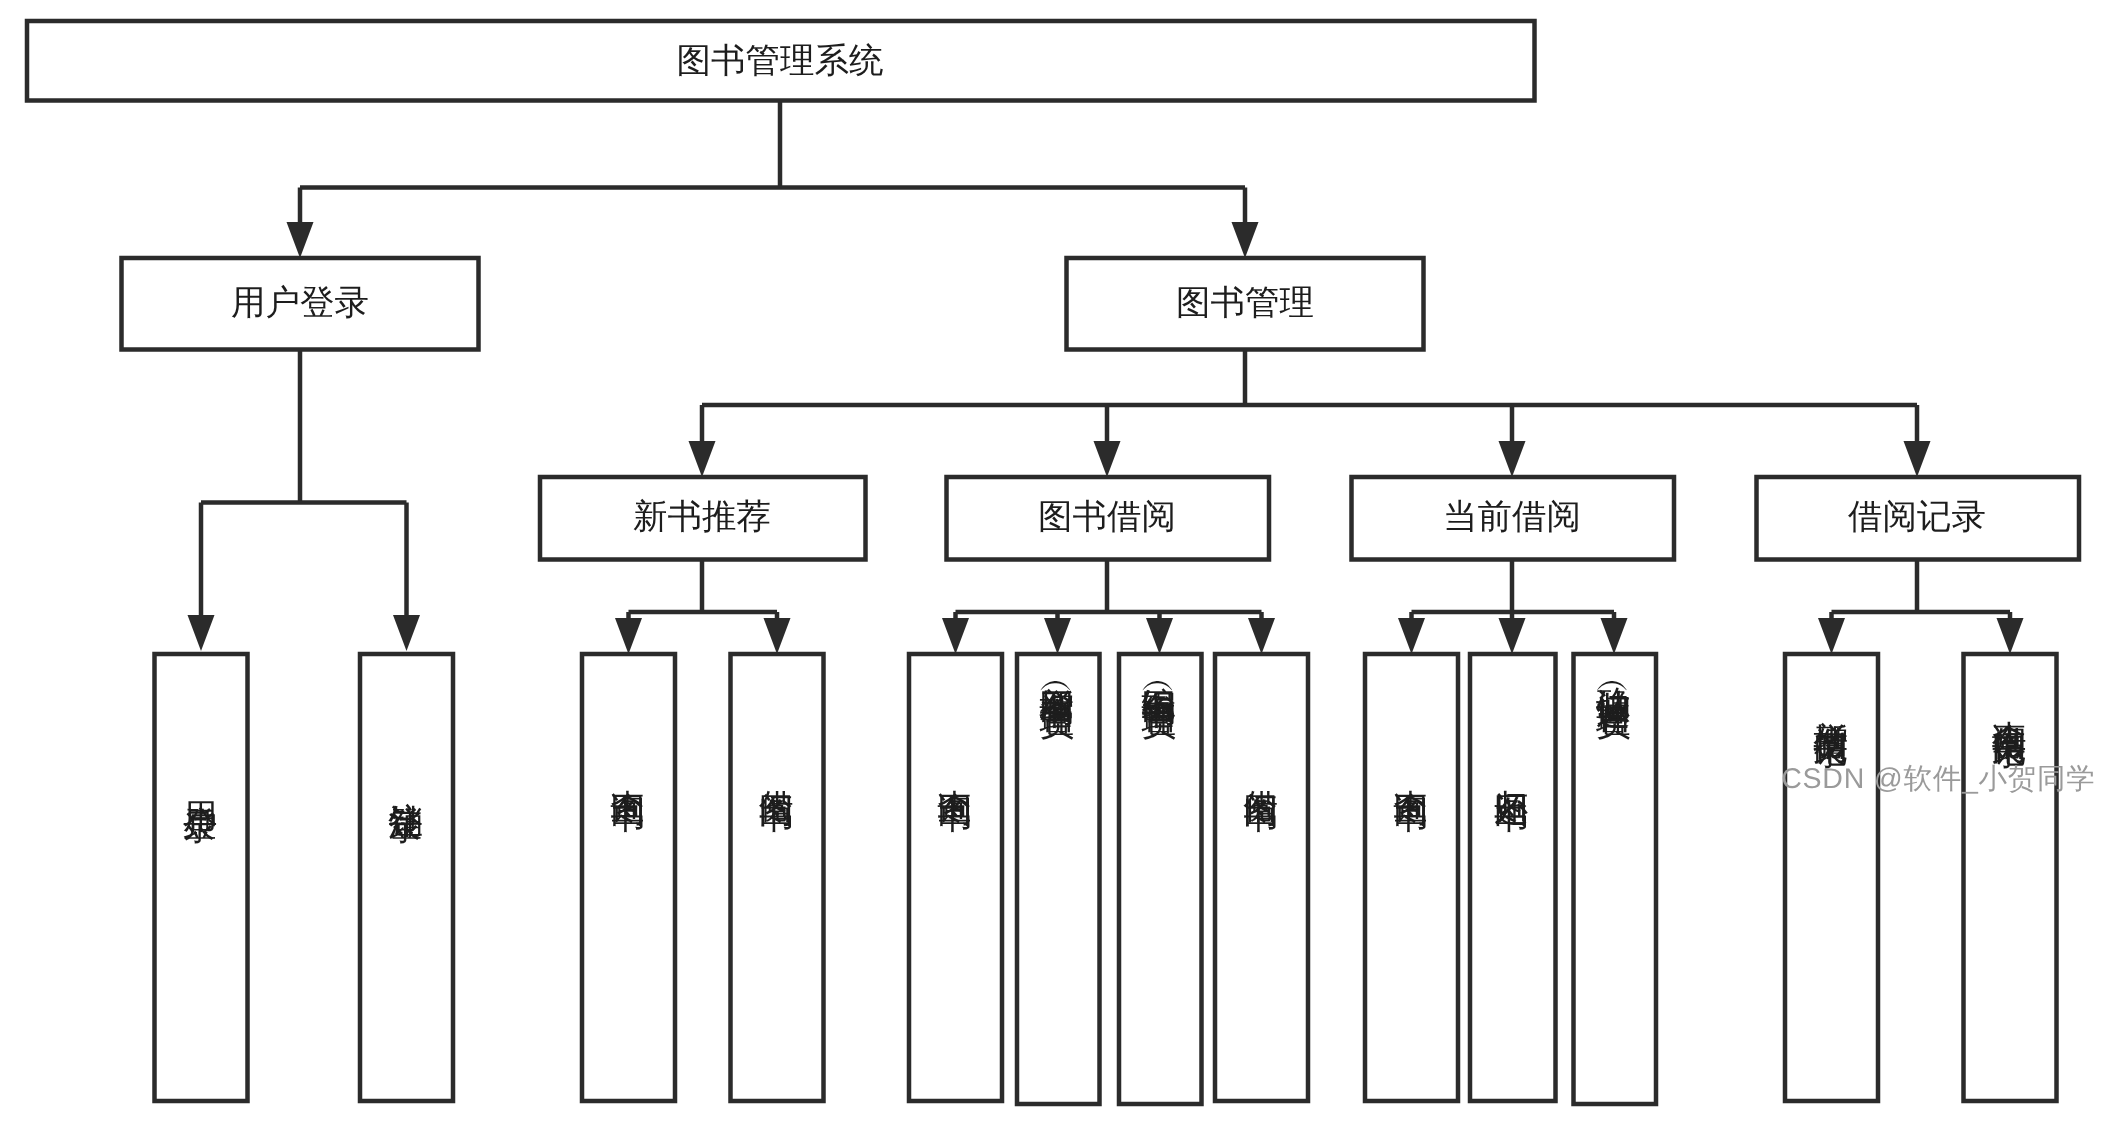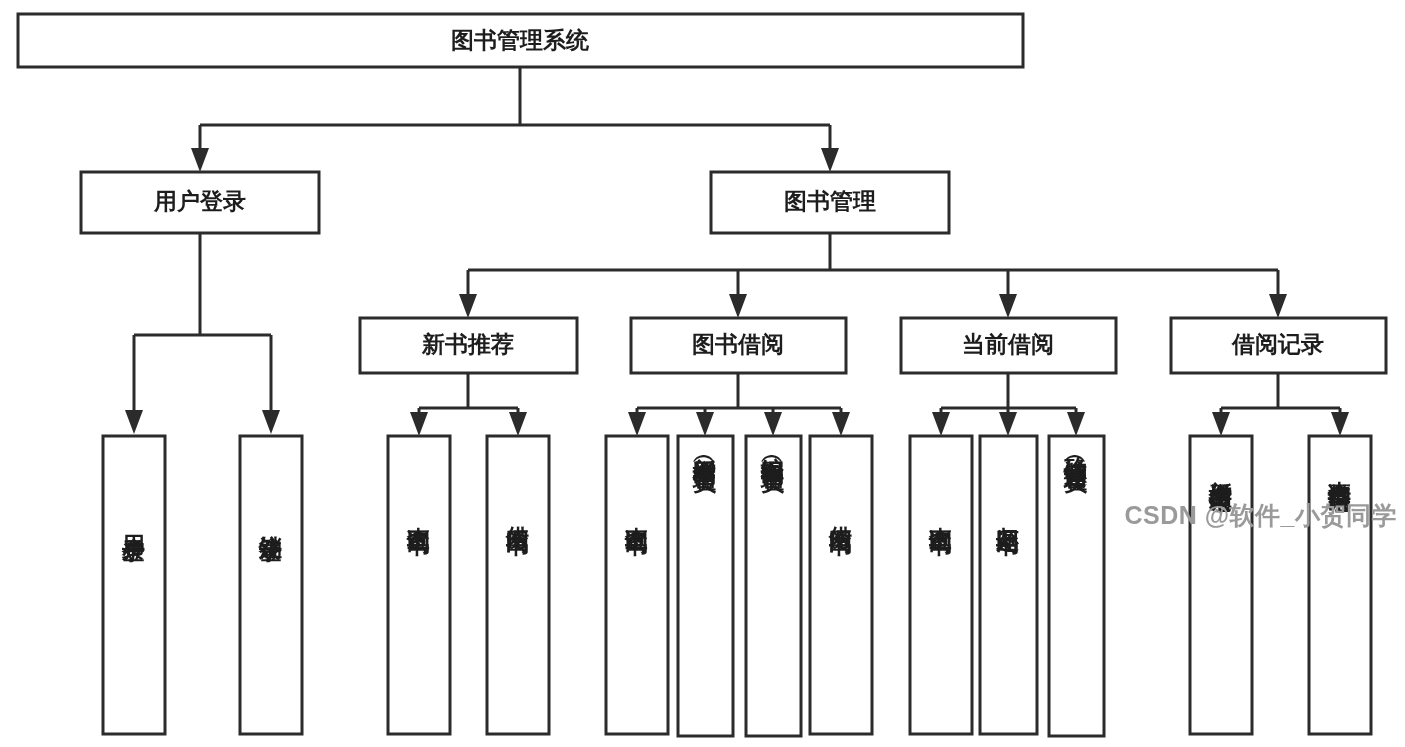--- a/index.html
+++ b/index.html
@@ -11,21 +11,20 @@
     width: 1405px;
     height: 747px;
     font-family: "Liberation Sans", "DejaVu Sans", sans-serif;
     overflow: hidden;
     position: relative;
   }
   #diagram-root {
     position: relative;
     width: 1405px;
     height: 538px;
-    font-weight: bold;
   }
   svg.diagram {
     display: block;
     width: 1405px;
     height: 747px;
   }
   .node-rect {
     fill: #ffffff;
     stroke: #2b2b2b;
     stroke-width: 3;
@@ -54,21 +53,21 @@
     writing-mode: vertical-rl;
     text-orientation: upright;
     letter-spacing: 2px;
     white-space: pre;
   }
   .watermark {
     position: absolute;
     right: 8px;
     bottom: 6px;
     font-family: "Liberation Sans", "DejaVu Sans", sans-serif;
-    font-size: 25px;
+    font-size: 19px;
     color: #9a9a9a;
     letter-spacing: 0.5px;
     white-space: nowrap;
     pointer-events: none;
   }
 </style>
 </head>
 <body>
 
 <div id="diagram-root">

